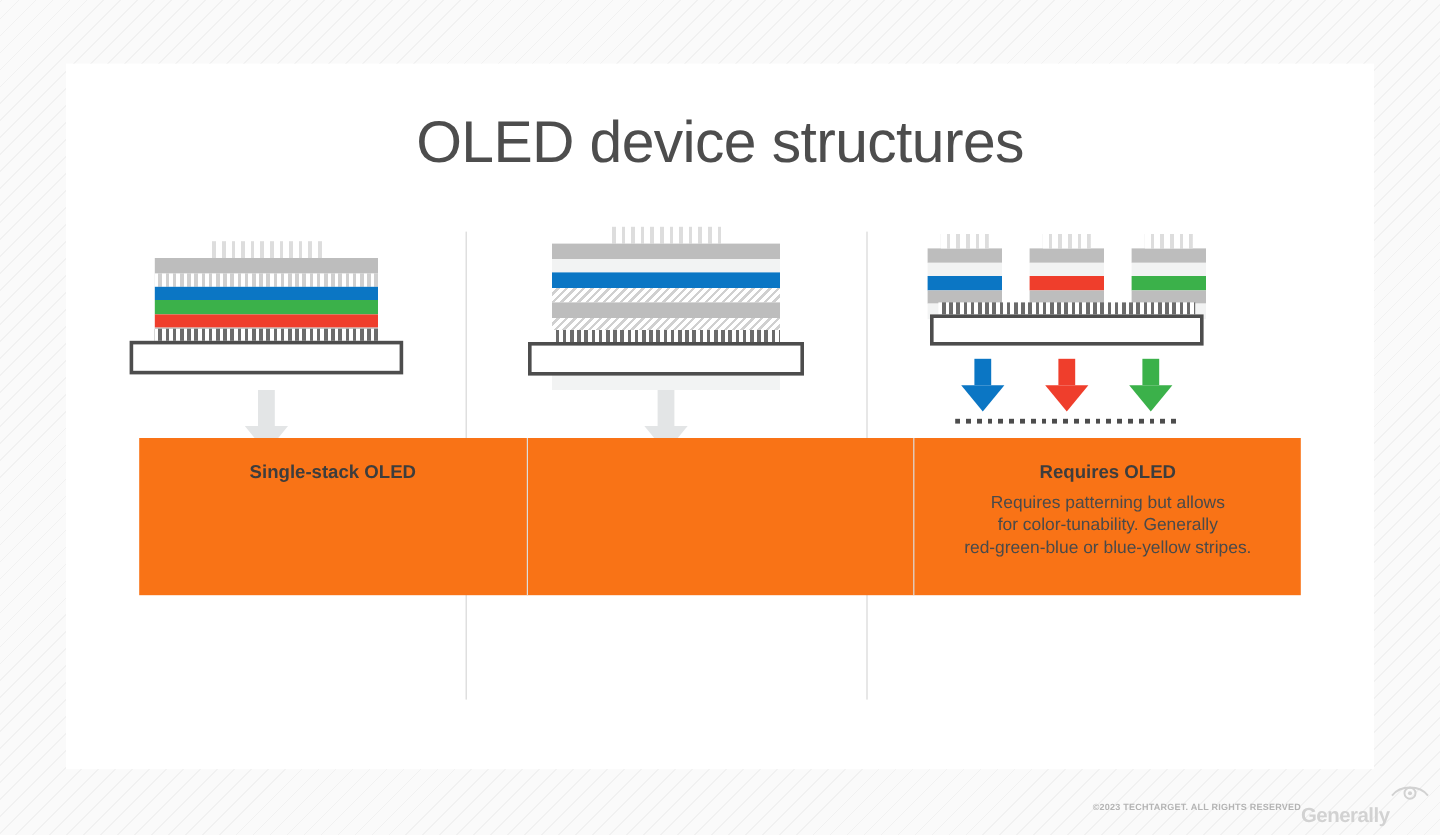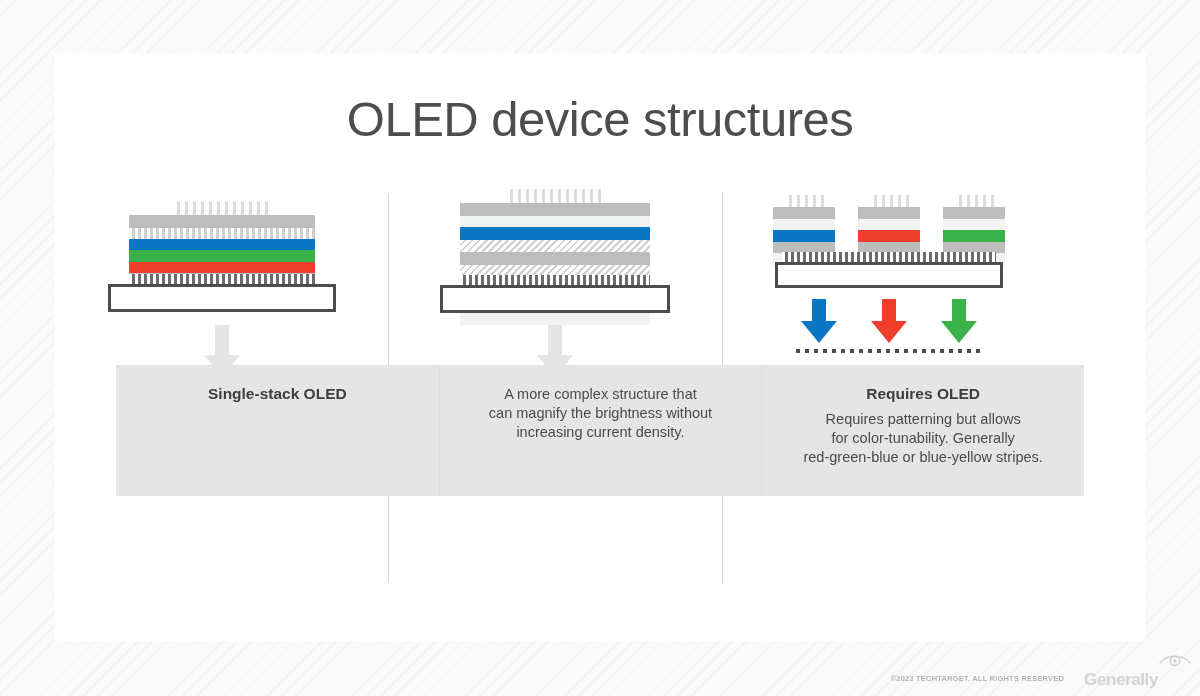--- a/index.html
+++ b/index.html
@@ -125,21 +125,22 @@
     position:absolute;top:236px;left:0;width:100%;
     text-align:center;
     font-size:15px;color:#3f3f3f;
   }
 
   
   .panels{
     position:absolute;left:61px;top:312px;
     width:968px;height:131px;
     display:flex;
-    background:#e5e5e5;
+    background:#f97316;
+    justify-content:space-between;
   }
   .panel{
     width:322.66px;
     box-sizing:border-box;
     text-align:center;
     padding-top:20px;
   }
   .panel + .panel{border-left:1px solid #dddddd;}
   .p-title{
     font-size:15.5px;font-weight:bold;color:#3d3d3d;
@@ -147,21 +148,21 @@
   }
   .p-body{
     font-size:14.5px;color:#4a4a4a;line-height:19px;
     padding:0 18px;
     white-space:pre-line;
   }
 
   
   .footer{
     position:absolute;right:42px;bottom:8px;
-    display:flex;align-items:center;gap:20px;
+    display:flex;align-items:flex-start;gap:0;
   }
   .copy{
     font-size:7.5px;font-weight:bold;color:#b4b4b4;
     letter-spacing:0.2px;
   }
   .tt-logo{
     font-size:17px;font-weight:bold;color:#d2d2d2;
     letter-spacing:-0.4px;position:relative;top:2px;
   }
   .eye{position:absolute;right:8px;bottom:26px;}
@@ -292,23 +293,20 @@
         <div class="caption">Color-tunable</div>
       </div>
 
     </div>
 
     <div class="panels">
       <div class="panel">
         <div class="p-title">Single-stack OLED</div>
       </div>
       <div class="panel">
-        <div class="p-body">A more complex structure that
-can magnify the brightness without
-increasing current density.</div>
       </div>
       <div class="panel">
         <div class="p-title">Requires OLED</div>
         <div class="p-body">Requires patterning but allows
 for color-tunability. Generally
 red-green-blue or blue-yellow stripes.</div>
       </div>
     </div>
 
   </div>

